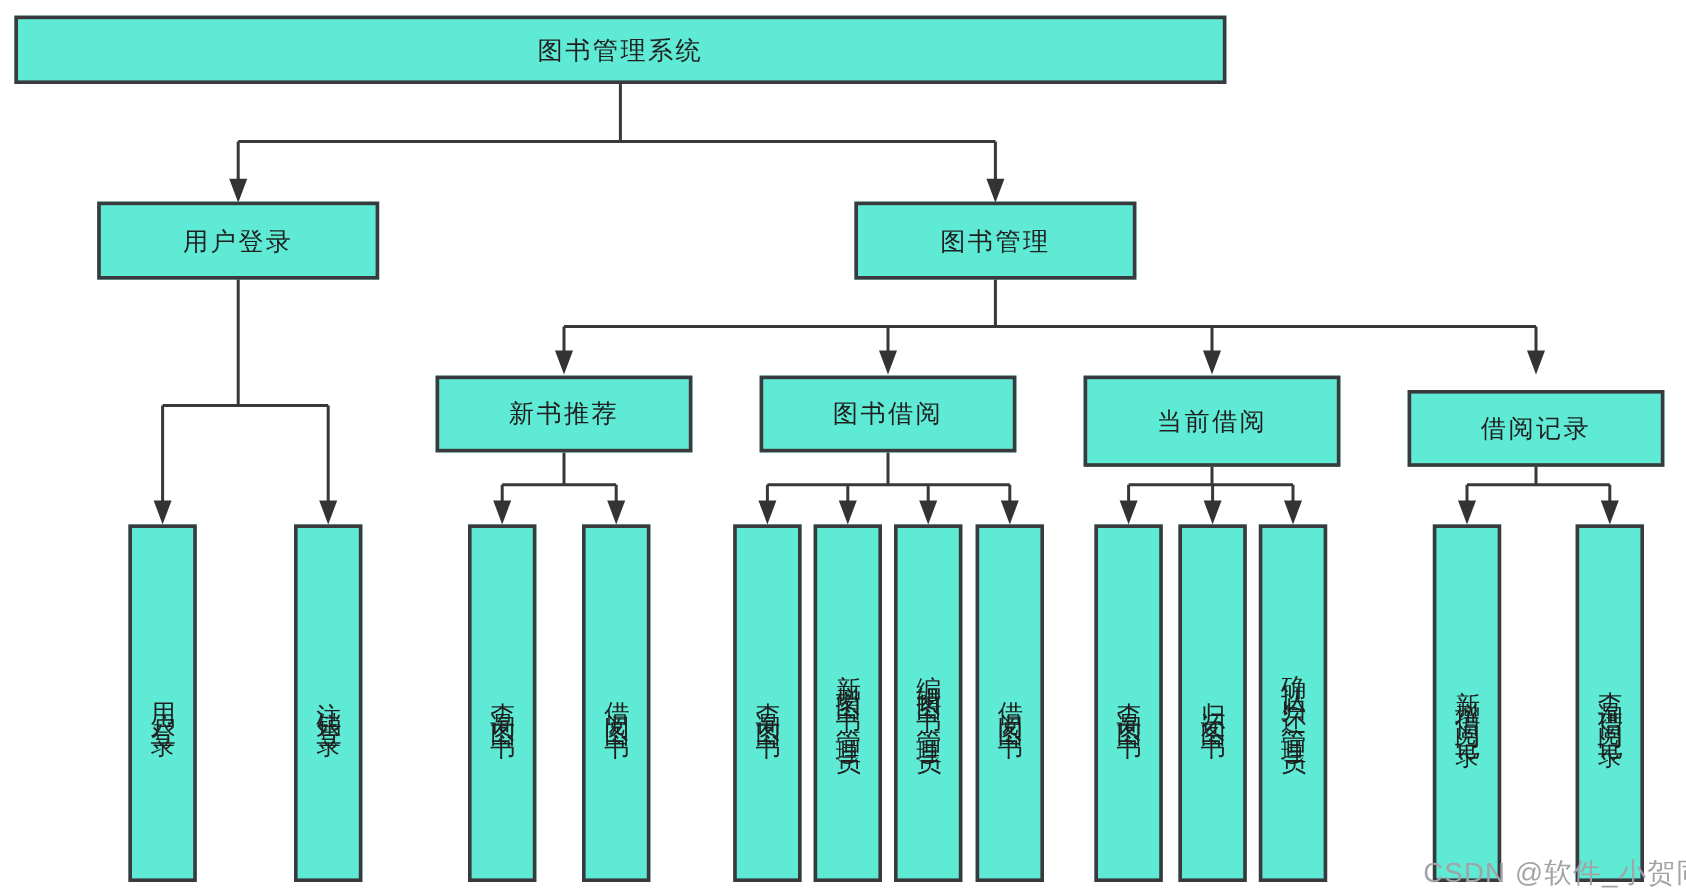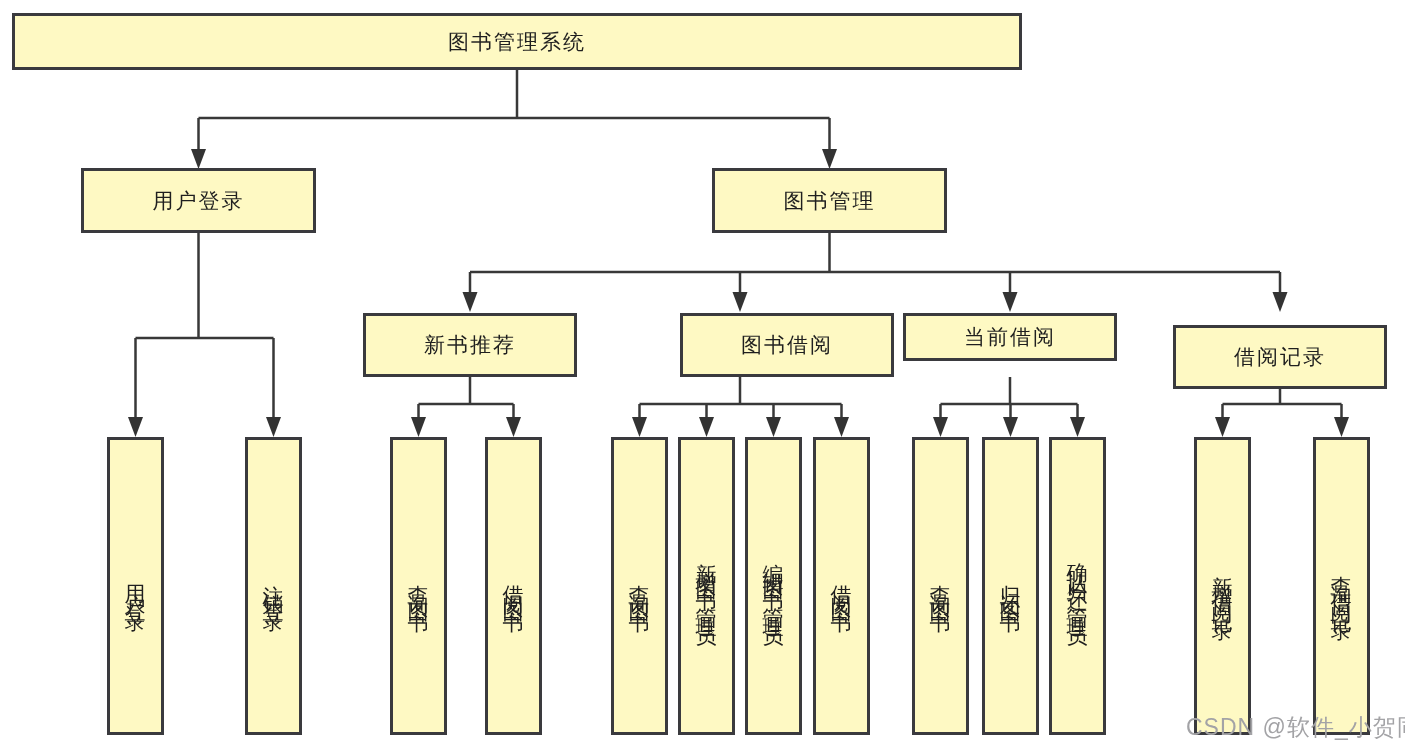--- a/index.html
+++ b/index.html
@@ -18,21 +18,21 @@
   .connectors {
     position: absolute;
     left: 0;
     top: 0;
     z-index: 1;
   }
   .node {
     position: absolute;
     box-sizing: border-box;
     border: 3px solid #3a3a3e;
-    background: #fef9c3;
+    background: #5eead4;
     display: flex;
     align-items: center;
     justify-content: center;
     color: #1f1f1f;
     z-index: 2;
   }
   .node.h span {
     font-size: 21px;
     letter-spacing: 2px;
     white-space: nowrap;
@@ -109,24 +109,24 @@
   <div class="node h" style="left:81px; top:168px; width:235px; height:65px;">
     <span>用户登录</span>
   </div>
   <div class="node h" style="left:712px; top:168px; width:235px; height:65px;">
     <span>图书管理</span>
   </div>
 
   <div class="node h" style="left:363px; top:313px; width:214px; height:64px;">
     <span>新书推荐</span>
   </div>
-  <div class="node h" style="left:633px; top:313px; width:214px; height:64px;margin-left:47px;">
+  <div class="node h" style="left:633px; top:313px; width:214px; height:64px;">
     <span>图书借阅</span>
   </div>
-  <div class="node h" style="left:903px; top:313px; width:214px; height:48px;">
+  <div class="node h" style="left:903px; top:313px; width:214px; height:76px;">
     <span>当前借阅</span>
   </div>
   <div class="node h" style="left:1173px; top:325px; width:214px; height:64px;">
     <span>借阅记录</span>
   </div>
 
   <div class="node v" style="left:107px; top:437px; width:57px; height:298px;">
     <span>用户登录</span>
   </div>
   <div class="node v" style="left:245px; top:437px; width:57px; height:298px;">

